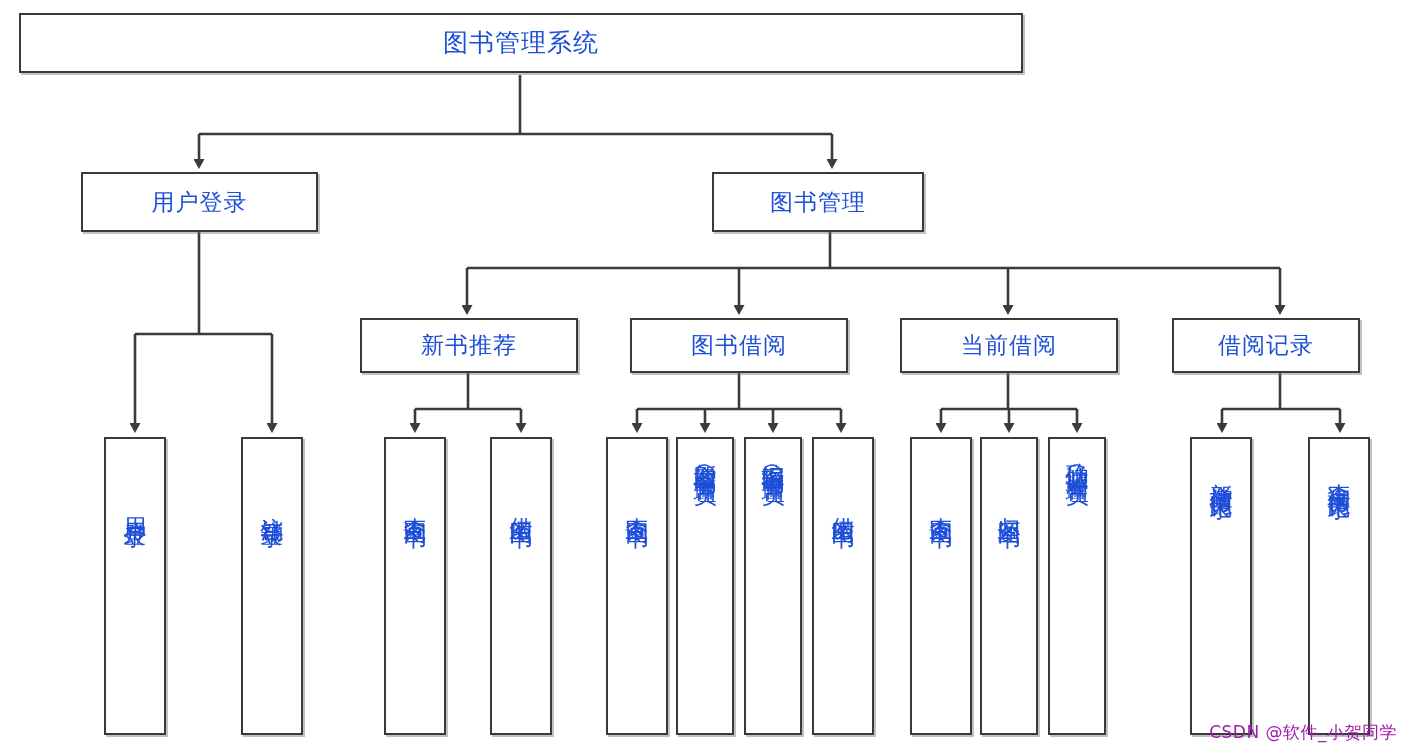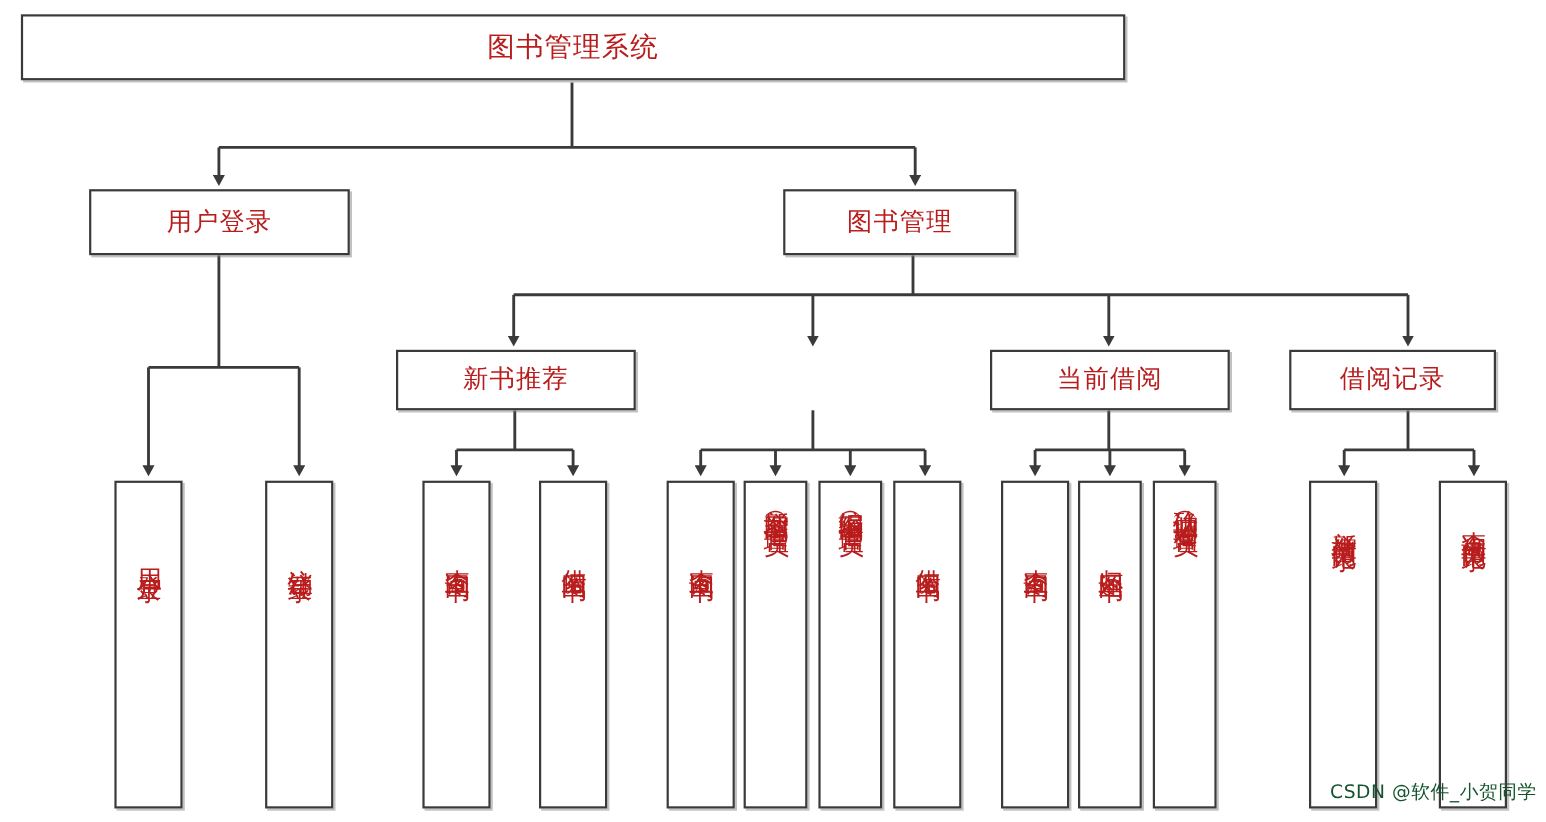--- a/index.html
+++ b/index.html
@@ -18,21 +18,21 @@
   
   .node{
     position:absolute;
     box-sizing:border-box;
     background:#ffffff;
     border:2.5px solid #3a3a3a;
     box-shadow:2px 2px 0 rgba(120,120,120,.45);
     display:flex;
     align-items:center;
     justify-content:center;
-    color:#b91c1c;
+    color:#1d4ed8;
   }
   .node .lbl{
     font-size:23px;
     line-height:1.15;
     letter-spacing:1px;
     white-space:nowrap;
   }
 
   
   .node.root .lbl{font-size:25px;}
@@ -52,23 +52,23 @@
     font-size:23px;
     line-height:1.25;
     letter-spacing:3px;
     white-space:nowrap;
   }
 
   
   #watermark{
     position:absolute;
     right:8px;
-    bottom:16px;
+    bottom:3px;
     font-size:17px;
-    color:#14532d;
+    color:#a21caf;
     letter-spacing:.5px;
     white-space:nowrap;
     user-select:none;
   }
 </style>
 </head>
 <body>
 
 <div id="stage">
 
@@ -134,20 +134,23 @@
   </div>
 
   <div class="node mid" style="left:712px;top:172px;width:212px;height:60px;">
     <span class="lbl">图书管理</span>
   </div>
 
   <div class="node mid" style="left:360px;top:318px;width:218px;height:55px;">
     <span class="lbl">新书推荐</span>
   </div>
 
+  <div class="node mid" style="left:630px;top:318px;width:218px;height:55px;">
+    <span class="lbl">图书借阅</span>
+  </div>
 
   <div class="node mid" style="left:900px;top:318px;width:218px;height:55px;">
     <span class="lbl">当前借阅</span>
   </div>
 
   <div class="node mid" style="left:1172px;top:318px;width:188px;height:55px;">
     <span class="lbl">借阅记录</span>
   </div>
 
   <div class="node leaf" style="left:104px;top:437px;width:62px;height:298px;padding-top:60px;">

